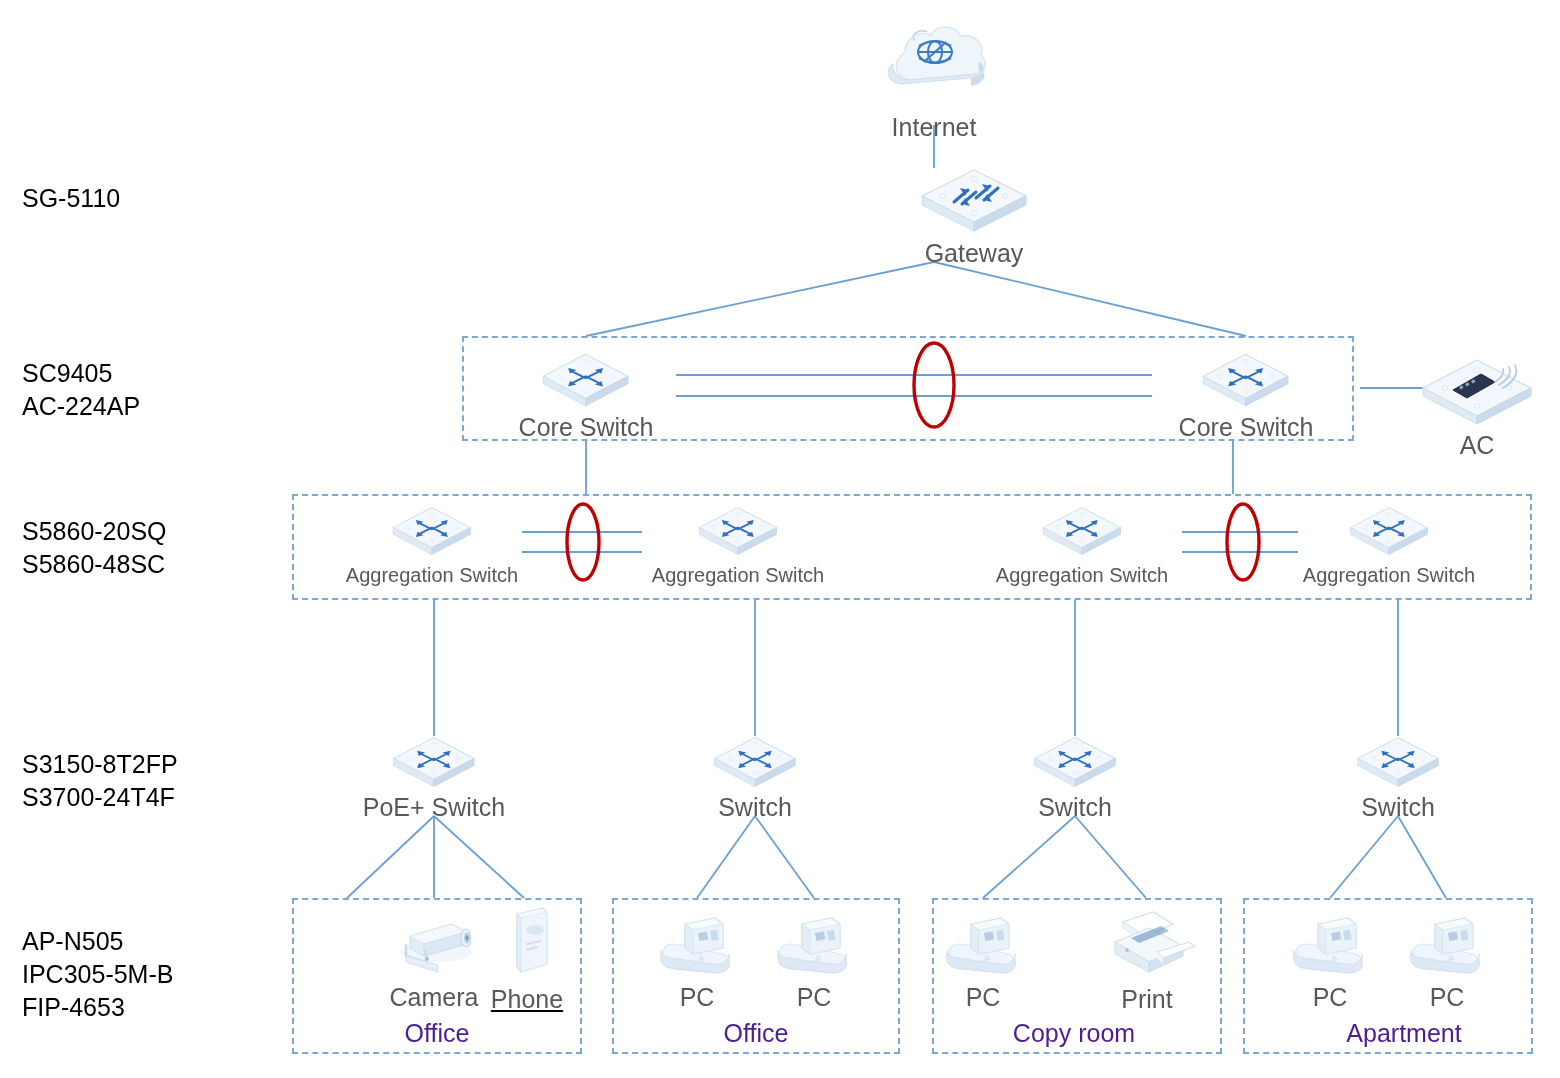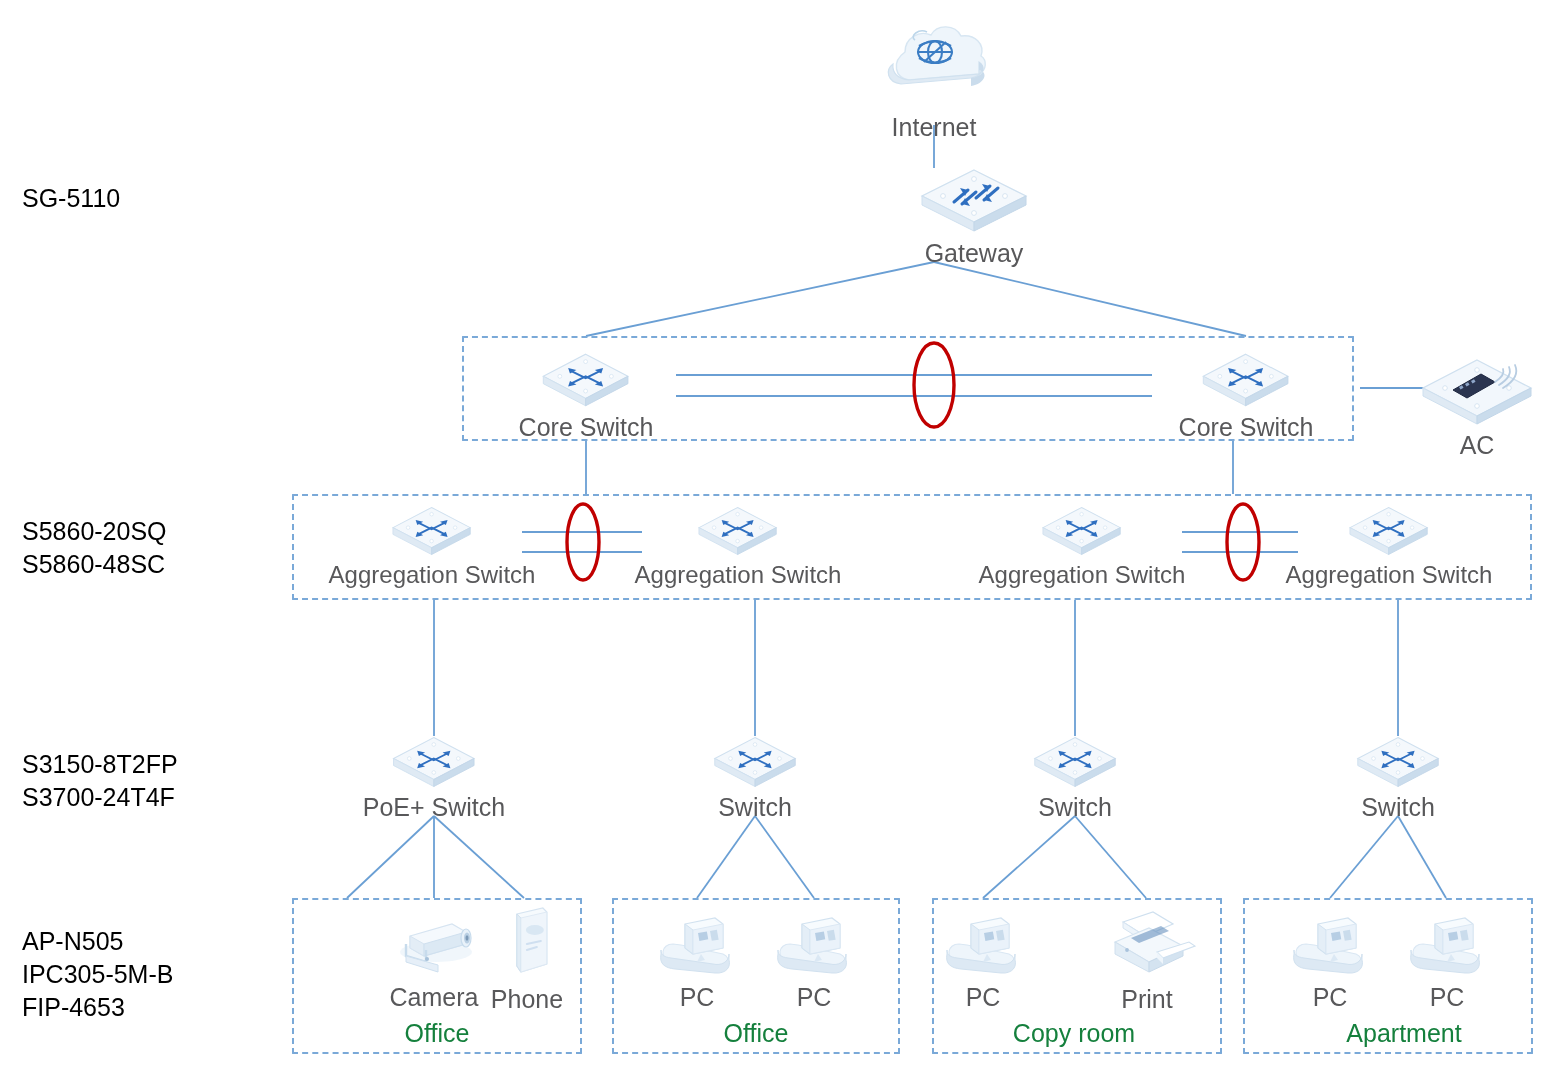--- a/index.html
+++ b/index.html
@@ -45,26 +45,26 @@
     color:#58585a;
     font-size:25px;
     line-height:30px;
     white-space:nowrap;
     margin-top:2px;
     text-align:center;
   }
   .zone-caption{
     position:absolute;
     transform:translateX(-50%);
-    color:#15803d;
+    color:#4c1d95;
     font-size:25px;
     line-height:28px;
     white-space:nowrap;
   }
-  .small-cap .caption{font-size:24px;}
+  .small-cap .caption{font-size:20px;}
 </style>
 </head>
 <body>
 
 <div id="stage">
 
   <svg id="wires" viewBox="0 0 1560 1078">
     <defs>
 
       <symbol id="sw-box" viewBox="0 0 100 64">
@@ -129,20 +129,22 @@
     </g>
 
     <g fill="none" stroke="#c00000" stroke-width="3.4">
       <ellipse cx="934" cy="385" rx="20" ry="42"></ellipse>
       <ellipse cx="583" cy="542" rx="16" ry="38"></ellipse>
       <ellipse cx="1243" cy="542" rx="16" ry="38"></ellipse>
     </g>
   </svg>
 
   <div class="tier-label" style="left:22px;top:182px;">SG-5110</div>
+  <div class="tier-label" style="left:22px;top:357px;">SC9405
+AC-224AP</div>
   <div class="tier-label" style="left:22px;top:515px;">S5860-20SQ
 S5860-48SC</div>
   <div class="tier-label" style="left:22px;top:748px;">S3150-8T2FP
 S3700-24T4F</div>
   <div class="tier-label" style="left:22px;top:925px;">AP-N505
 IPC305-5M-B
 FIP-4653</div>
 
   <div class="zone" style="left:462px;top:336px;width:892px;height:105px;"></div>
   <div class="zone" style="left:292px;top:494px;width:1240px;height:106px;"></div>
@@ -332,21 +334,21 @@
         <ellipse cx="81" cy="28" rx="3" ry="5.6" fill="#b9cfe3"></ellipse>
         <ellipse cx="81" cy="28" rx="1.5" ry="2.8" fill="#7c99b6"></ellipse>
         <path d="M40 40 L40 52 L20 46 L20 34" fill="none" stroke="#c7dbec" stroke-width="2.4"></path>
         <path d="M20 46 L20 52 L52 62 L52 55 Z" fill="#e6eff8" stroke="#cfe0ef" stroke-width="1"></path>
         <circle cx="41" cy="49" r="2" fill="#a7c1da"></circle>
       </svg>
     </span>
     <span class="caption">Camera</span>
   </div>
 
-  <div class="node" style="left:527px;top:906px;">
+  <div class="node" style="left:527px;top:906px;text-decoration:underline;">
     <span class="glyph">
       <svg width="64" height="76" viewBox="0 0 64 76">
         <path d="M22 8 L48 2 L52 6 L52 58 L26 66 L22 60 Z" fill="#f6fafd" stroke="#d6e4f1" stroke-width="1.2"></path>
         <path d="M22 8 L26 12 L26 66 L22 60 Z" fill="#e2edf6" stroke="#d0e0ee" stroke-width="1"></path>
         <path d="M26 12 L52 6 L52 58 L26 66 Z" fill="#eff5fb" stroke="#dce8f3" stroke-width="0.9"></path>
         <ellipse cx="40" cy="24" rx="9" ry="5" fill="#d9e7f3"></ellipse>
         <g stroke="#cfdff0" stroke-width="2" stroke-linecap="round">
           <line x1="32" y1="38" x2="46" y2="35"></line>
           <line x1="32" y1="44" x2="42" y2="41"></line>
         </g>

